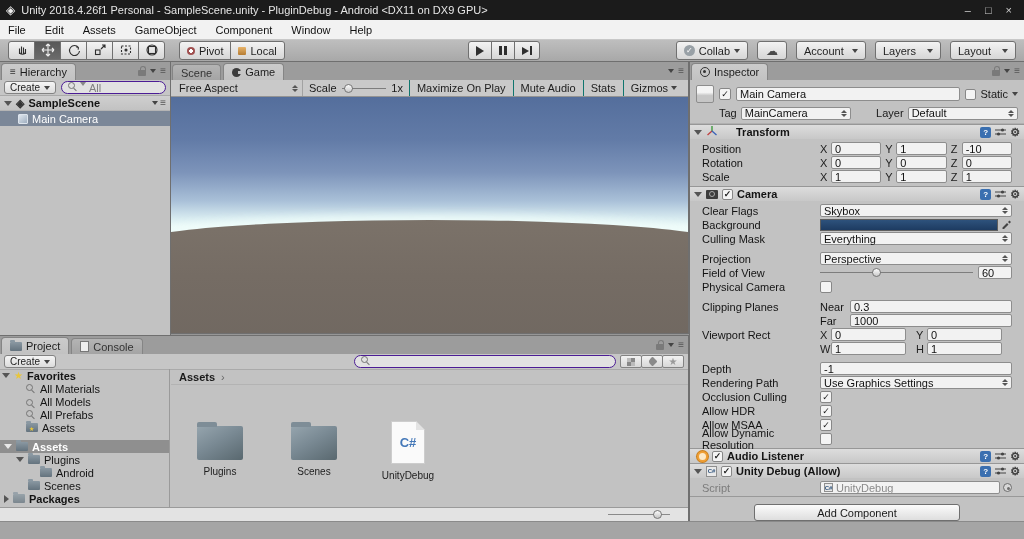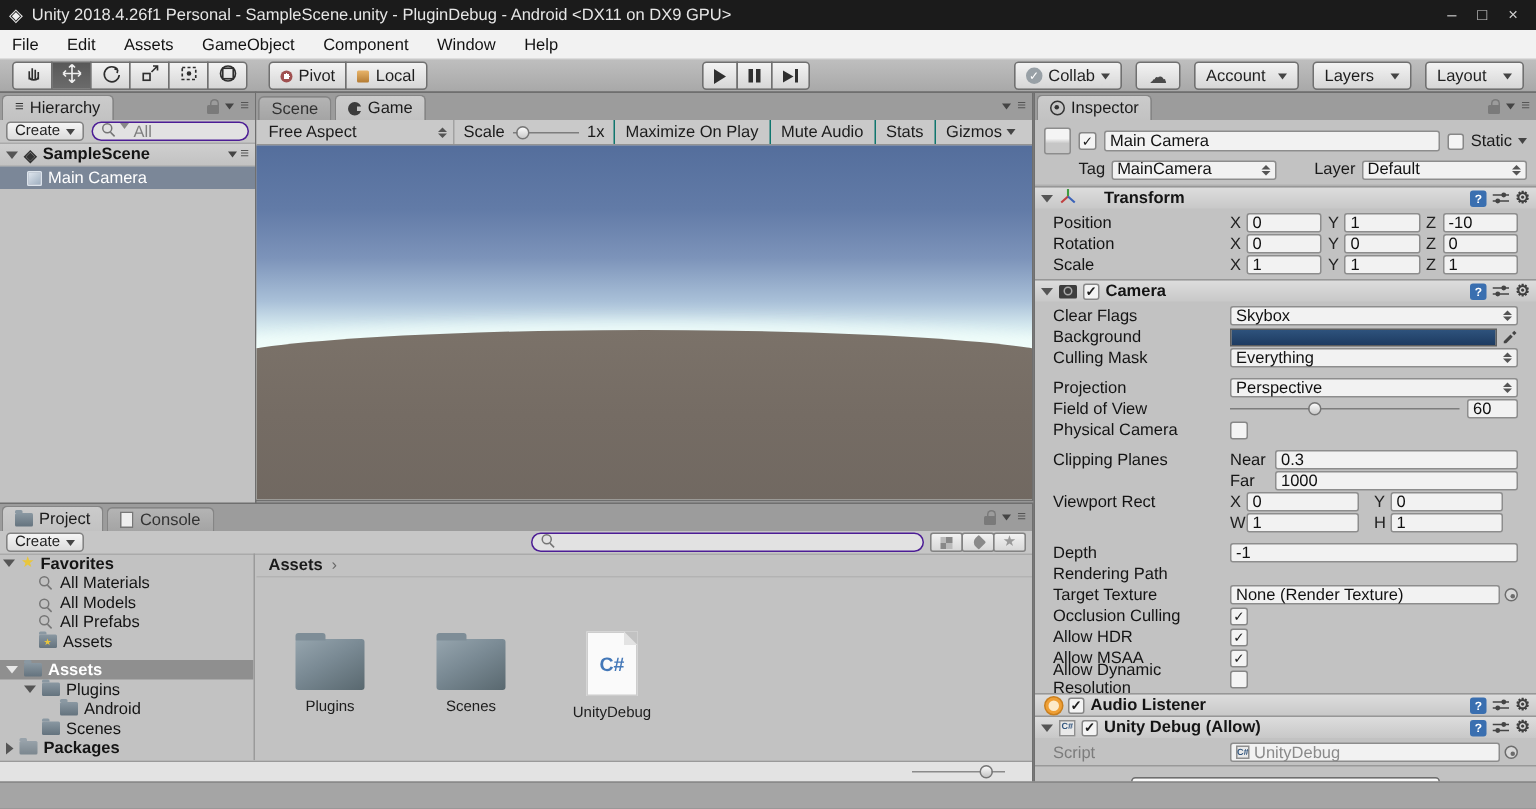--- a/index.html
+++ b/index.html
@@ -716,27 +716,24 @@
       </div>
       <div class="gap6"></div>
       <div class="irow">
         <span class="ilabel">Depth</span>
         <div class="ifield">
             <span>-1</span>
           </div>
       </div>
       <div class="irow">
         <span class="ilabel">Rendering Path</span>
-      </div>
-      <div class="irow">
-        <span class="ilabel">Target Texture</span>
-        <div class="ifield">
-            <span>None (Render Texture)</span>
-          </div>
-        <span class="picker"></span>
+        <div class="ifield dd">
+            <span>Use Graphics Settings</span>
+            <span class="pop"></span>
+          </div>
       </div>
       <div class="irow">
         <span class="ilabel">Occlusion Culling</span>
         <span class="cb">
             <span>✓</span>
           </span>
       </div>
       <div class="irow">
         <span class="ilabel">Allow HDR</span>
         <span class="cb">

